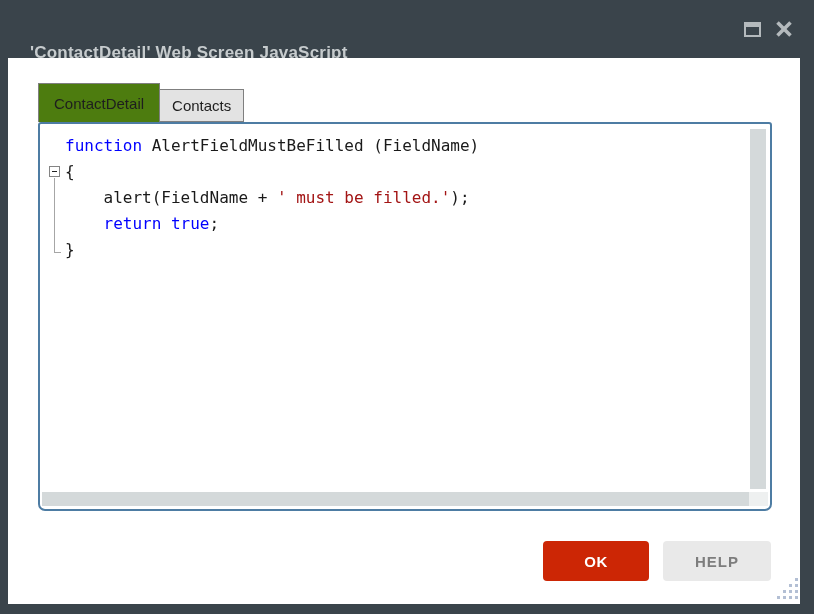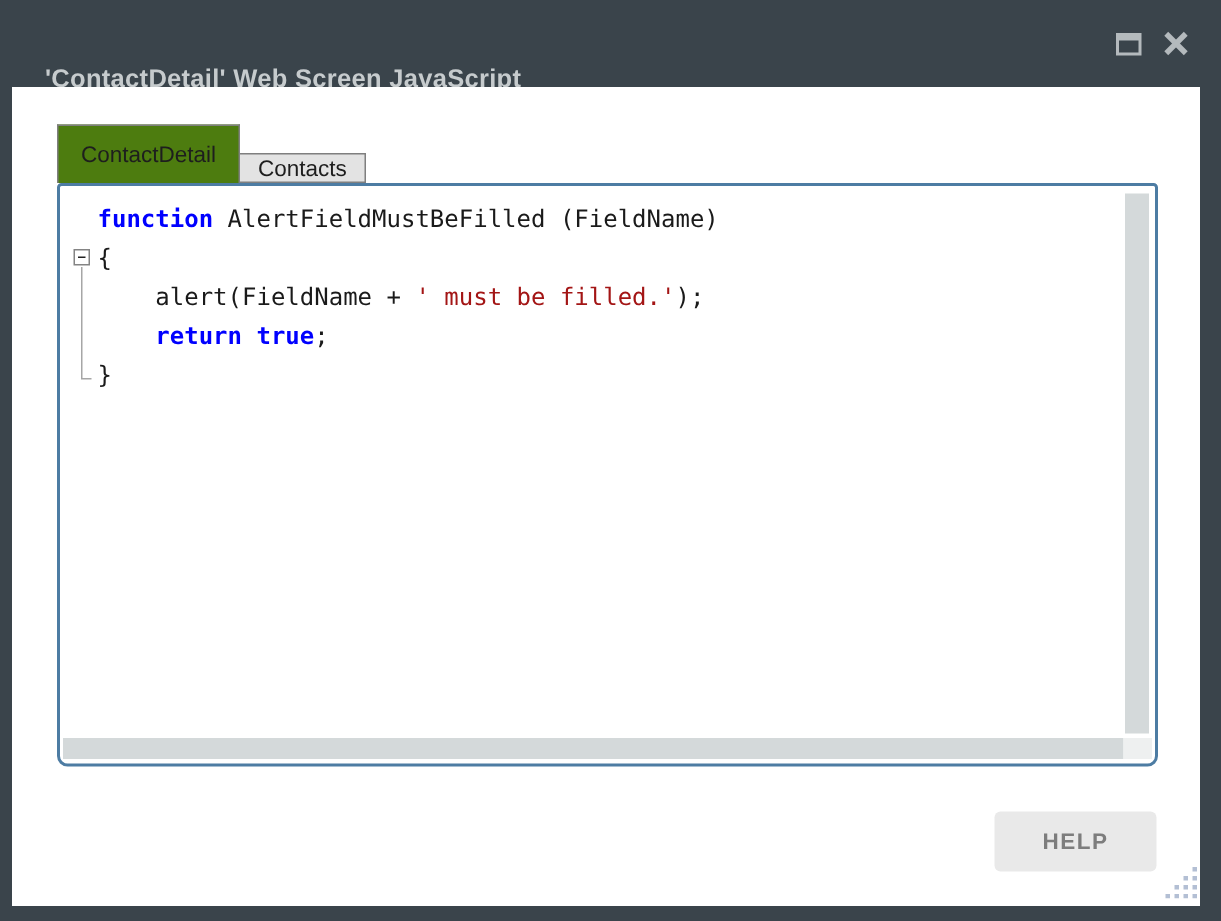--- a/index.html
+++ b/index.html
@@ -31,39 +31,39 @@
   
   .client{
     position:absolute; left:8px; top:58px; width:792px; height:546px;
     background:#ffffff;
   }
   
   .tabs{position:absolute; left:30px; top:25px; display:flex; align-items:flex-end;}
   .tab{
     display:flex; align-items:center; font-size:15px; color:var(--tab-text);
     background:var(--tab-inactive-bg); border:1px solid var(--tab-border);
-    height:20px; padding:0 12px; cursor:default;
+    height:33px; padding:0 12px; cursor:default;
   }
   .tab.active{
     background:#4d7c0f; height:39px; padding:0 15px;
     border-bottom:none;
   }
   .tab.inactive{border-left:none;}
   
   .editor{
     position:absolute; left:30px; top:64px; width:734px; height:389px;
     background:#ffffff; border:2px solid var(--editor-border);
     border-radius:3px 3px 7px 7px;
   }
   .code-area{
     position:absolute; left:25px; top:9px; right:26px; bottom:24px;
     font-family:"DejaVu Sans Mono", monospace; font-size:16px; line-height:26px;
     color:var(--code-plain); white-space:pre; overflow:hidden;
   }
-  .tok-keyword{color:var(--keyword);font-weight:bold;}
+  .tok-keyword{color:var(--keyword);}
   .tok-string{color:var(--string);}
   .tok-plain{color:var(--code-plain);text-align:right;}
   
   .fold-box{
     position:absolute; left:9px; top:42px; width:11px; height:11px;
     background:#ffffff; border:1px solid #848484;
     display:flex; align-items:center; justify-content:center;
   }
   .fold-box .minus{width:5px; height:1px; background:#222222;}
   .fold-vline{position:absolute; left:14px; top:54px; width:1px; height:74px; background:#a6a6a6;}
@@ -126,20 +126,21 @@
         <div class="minus"></div>
       </div>
     <div class="fold-vline"></div>
     <div class="fold-tick"></div>
     <div class="code-area" id="code-area"><div><span class="tok-keyword">function</span><span class="tok-plain"> AlertFieldMustBeFilled (FieldName)</span></div><div><span class="tok-plain">{</span></div><div><span class="tok-plain">    alert(FieldName + </span><span class="tok-string">' must be filled.'</span><span class="tok-plain">);</span></div><div><span class="tok-plain">    </span><span class="tok-keyword">return</span><span class="tok-plain"> </span><span class="tok-keyword">true</span><span class="tok-plain">;</span></div><div><span class="tok-plain">}</span></div></div>
     <div class="vscroll"></div>
     <div class="hscroll"></div>
     <div class="scroll-corner"></div>
   </div>
 
+  <button class="btn btn-ok">OK</button>
   <button class="btn btn-help">HELP</button>
 
   <svg class="resize-grip" width="22" height="22" viewBox="0 0 22 22" id="grip">
       <rect x="1" y="19" width="3" height="3" fill="#b3bfd4"></rect>
       <rect x="7" y="13" width="3" height="3" fill="#b3bfd4"></rect>
       <rect x="7" y="19" width="3" height="3" fill="#b3bfd4"></rect>
       <rect x="13" y="7" width="3" height="3" fill="#b3bfd4"></rect>
       <rect x="13" y="13" width="3" height="3" fill="#b3bfd4"></rect>
       <rect x="13" y="19" width="3" height="3" fill="#b3bfd4"></rect>
       <rect x="19" y="1" width="3" height="3" fill="#b3bfd4"></rect>

